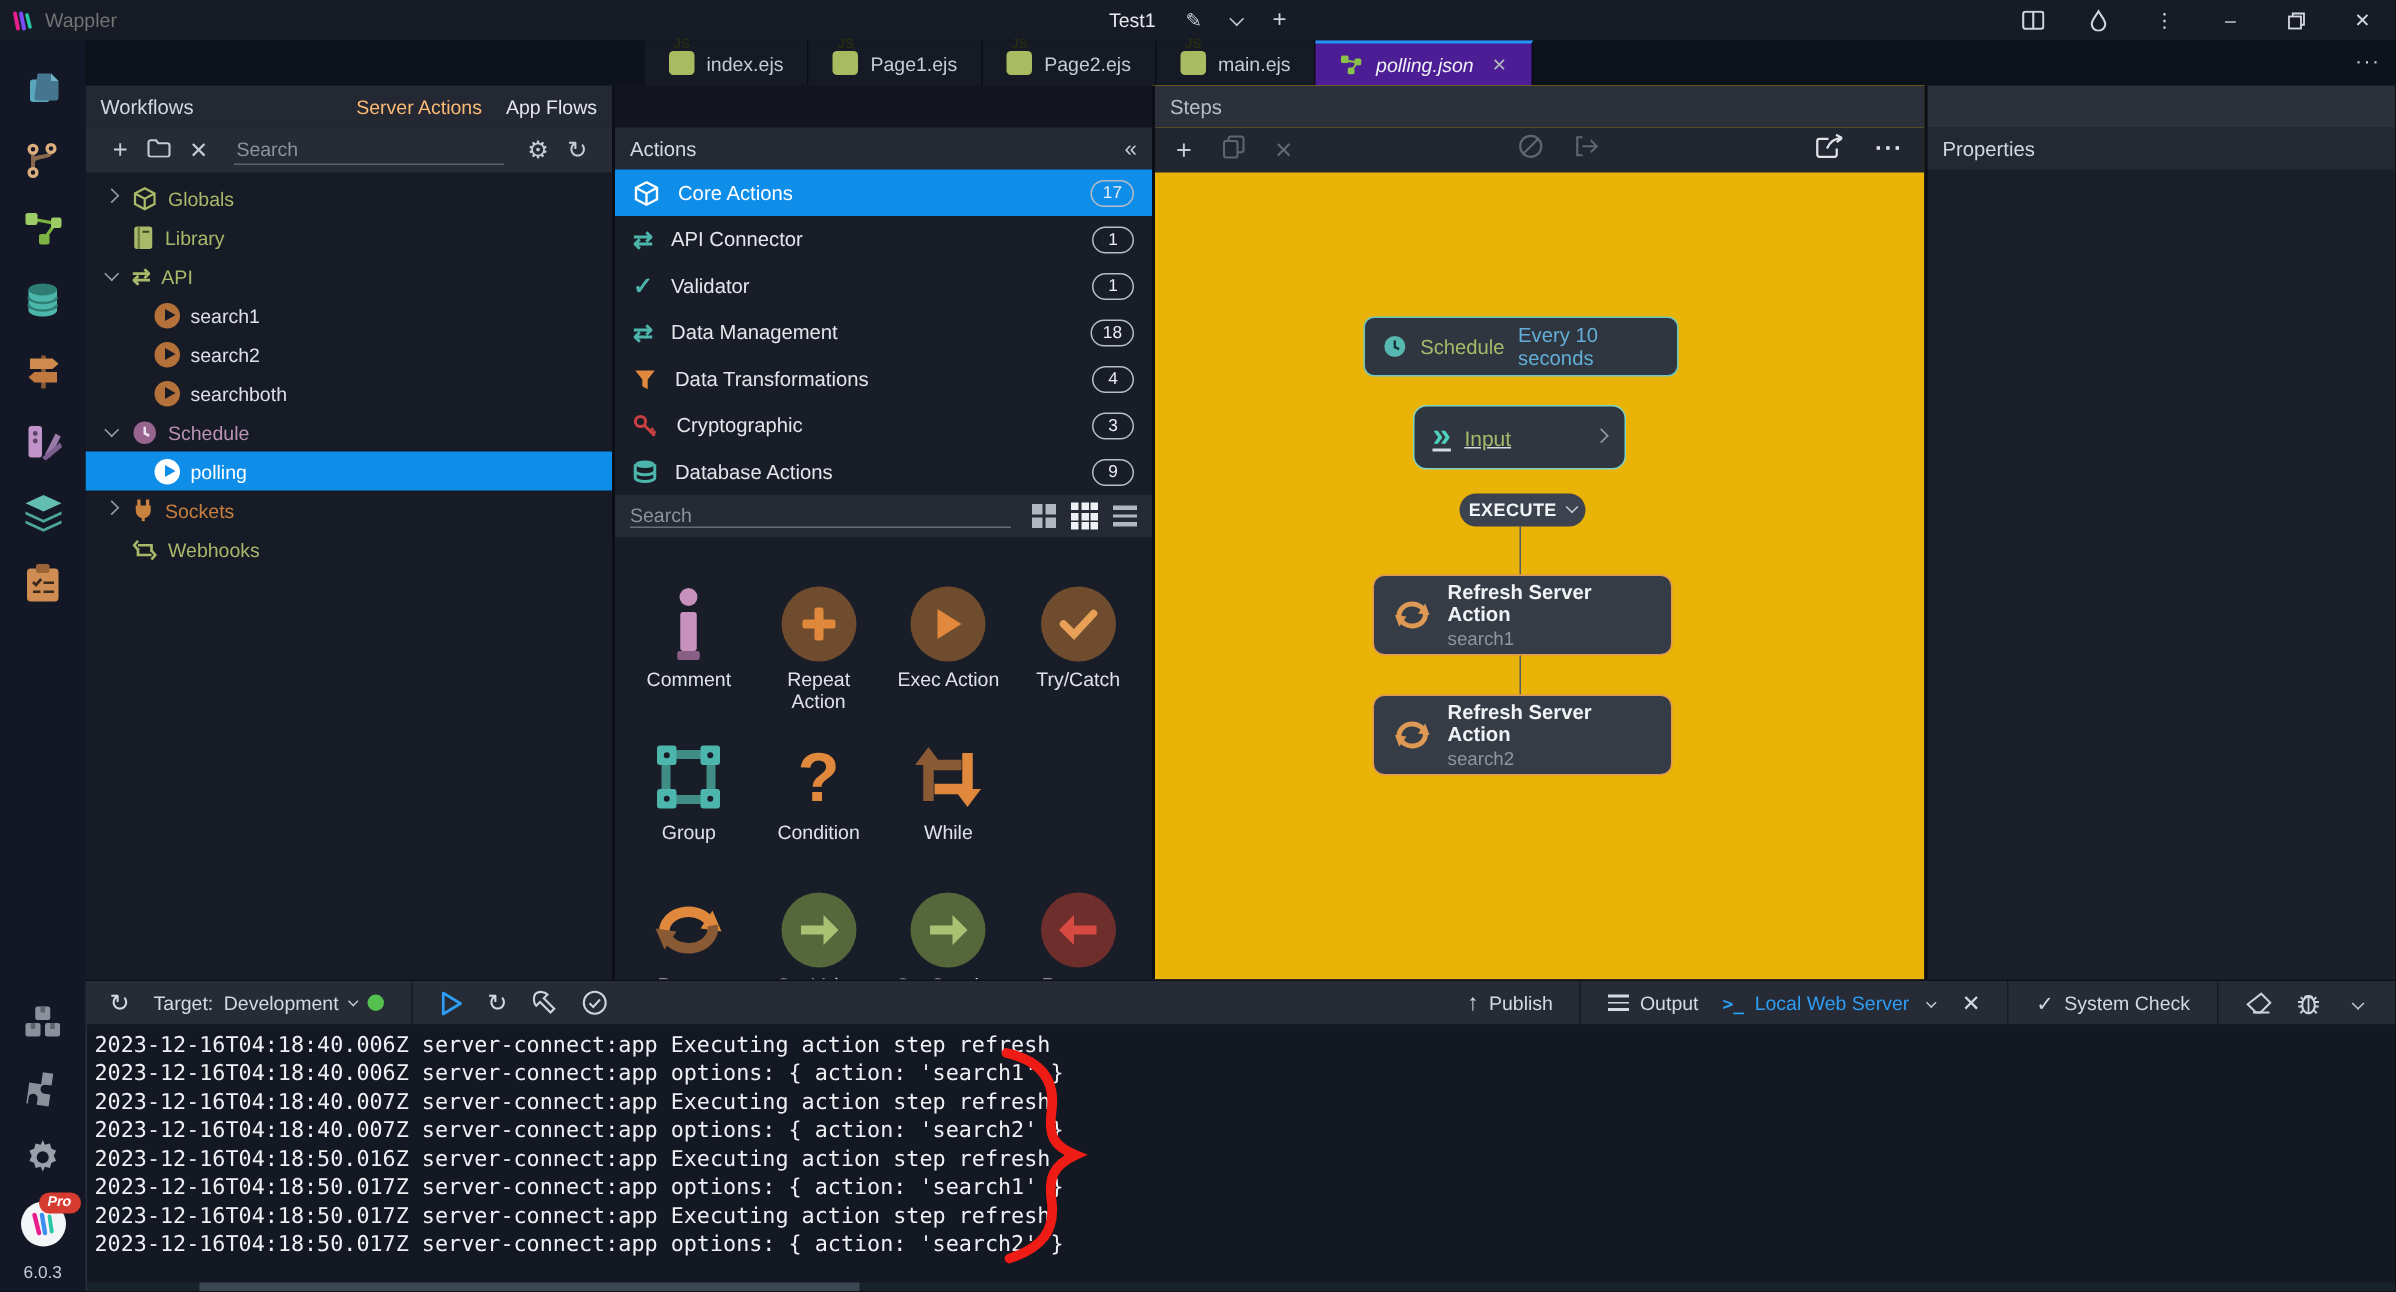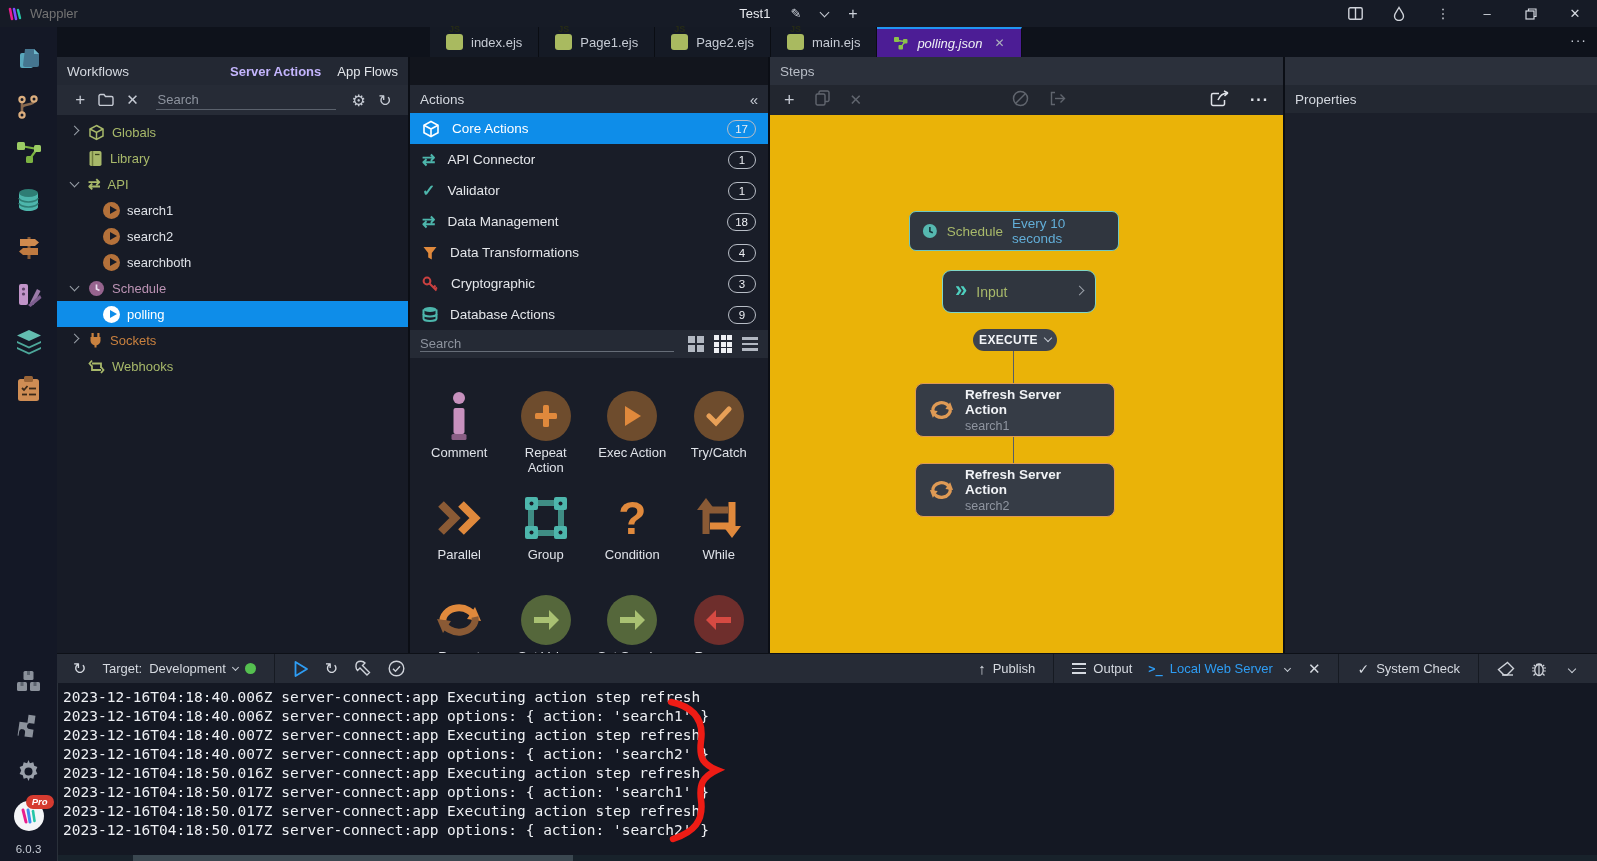--- a/index.html
+++ b/index.html
@@ -40,21 +40,21 @@
   .pro-badge { position:absolute; top:-6px; right:-10px; background:#d63b30; color:#fff; font-size:9.5px; border-radius:8px; padding:1px 6px 2px; font-style:italic; font-weight:bold; }
 
   
   .panel { position:absolute; top:57px; bottom:208px; overflow:hidden; }
   .phead { height:28px; background:#232833; display:flex; align-items:center; padding:0 10px; font-size:13.5px; color:#d4d8df; }
   .ptoolbar { height:30px; background:#262b36; display:flex; align-items:center; }
 
   
   .wf { left:57px; width:351px; background:#171b26; }
   .wf-modes { margin-left:auto; display:flex; gap:16px; font-size:13px; }
-  .wf-mode-active { color:#c4b5fd;font-weight:bold; }
+  .wf-mode-active { color:#fdba74; }
   .wf-mode { color:#e4e7ec; }
   .wf .ptoolbar { gap:0; padding:0 10px; }
   .tb-btn { color:#c6cbd4; font-size:15px; width:30px; text-align:center; }
   .wf-search { background:transparent; border:none; border-bottom:1px solid #5a616c; color:#aeb4bd; font-size:13px; width:180px; margin:0 10px; padding:2px 2px; outline:none; font-family:"Liberation Sans",sans-serif; }
   .wf-search::placeholder { color:#8d939e; }
   .tree { padding-top:4px; }
   .trow { height:26px; display:flex; align-items:center; font-size:13px; gap:7px; padding-left:10px; }
   .trow .cwrap { width:14px; display:flex; justify-content:center; }
   .trow.lvl2 { padding-left:46px; }
   .t-green { color:#a8b96a; }
@@ -98,21 +98,21 @@
   
   .st { left:768px; width:515px; background:#eab308; border-left:2px solid #0b0e15; }
   .st .phead { background:#2b303b; color:#b9bec7; }
   .st .ptoolbar { background:#22262f; padding:0 14px; gap:20px; }
   .dimico { opacity:0.38; }
   .st-canvas { position:absolute; left:0; top:58px; right:0; bottom:0; }
   .node { position:absolute; background:#30363f; border-radius:7px; display:flex; align-items:center; }
   .n-sched { left:139px; top:96px; width:210px; height:40px; border:1.5px solid #6fc7c1; padding:0 12px; gap:9px; }
   .n-sched .t1 { color:#a8b96a; font-size:13.5px; }
   .n-sched .t2 { color:#62aed8; font-size:13.5px; }
-  .n-input { left:172px; top:155px; width:154px; height:43px; border:1.5px solid #7fd6c6; border-radius:9px; padding:0 12px; gap:9px; }
+  .n-input { left:172px; top:155px; width:142px; height:43px; border:1.5px solid #7fd6c6; border-radius:9px; padding:0 12px; gap:9px;text-decoration:underline; }
   .n-input .guil { color:#4ed0bf; font-size:22px; font-weight:bold; line-height:0; margin-top:-4px; }
   .n-input .lbl { color:#a8b96a; font-size:14px; }
   .n-input .arr { margin-left:auto; }
   .n-exec { left:203px; top:214px; width:84px; height:22px; border-radius:12px; background:#3d434e; justify-content:center; gap:7px; }
   .n-exec .lbl { color:#f2f4f7; font-size:12px; font-weight:bold; letter-spacing:0.3px; }
   .n-ref { left:145px; width:200px; height:54px; border:1.5px solid #de9a55; border-radius:8px; background:#363c46; padding:0 13px; gap:11px; }
   .n-ref .tcol { display:flex; flex-direction:column; gap:2px; }
   .n-ref .t1 { color:#f0f2f5; font-size:13.5px; font-weight:bold; }
   .n-ref .t2 { color:#8f95a0; font-size:12.5px; }
   .vline { position:absolute; width:1px; background:#565d68; left:243px; }
@@ -534,29 +534,20 @@
             <div class="bigcirc c-brown">
                 <svg width="26" height="22" viewBox="0 0 26 22">
                   <path d="M3 11 L10 18 L23 4" stroke="#e8a057" stroke-width="5" fill="none" stroke-linecap="round"></path>
                 </svg>
               </div>
           </div>
           <div class="aglabel">Try/Catch</div>
         </div>
       </div>
       <div class="agrow">
-        <div class="agcell">
-          <div class="agicon">
-            <svg width="44" height="34" viewBox="0 0 44 34">
-                <path d="M4 3 L18 17 L4 31" stroke="#8a5a35" stroke-width="8" fill="none"></path>
-                <path d="M24 3 L38 17 L24 31" stroke="#e0893c" stroke-width="8" fill="none"></path>
-              </svg>
-          </div>
-          <div class="aglabel">Parallel</div>
-        </div>
         <div class="agcell">
           <div class="agicon">
             <svg width="46" height="46" viewBox="0 0 46 46">
                 <rect x="8" y="8" width="30" height="30" fill="none" stroke="#3f8d84" stroke-width="6"></rect>
                 <rect x="2" y="2" width="13" height="13" rx="2" fill="#4db6ac"></rect>
                 <rect x="31" y="2" width="13" height="13" rx="2" fill="#4db6ac"></rect>
                 <rect x="2" y="31" width="13" height="13" rx="2" fill="#4db6ac"></rect>
                 <rect x="31" y="31" width="13" height="13" rx="2" fill="#4db6ac"></rect>
                 <circle cx="8.5" cy="8.5" r="2" fill="#191d28"></circle>
                 <circle cx="37.5" cy="8.5" r="2" fill="#191d28"></circle>

